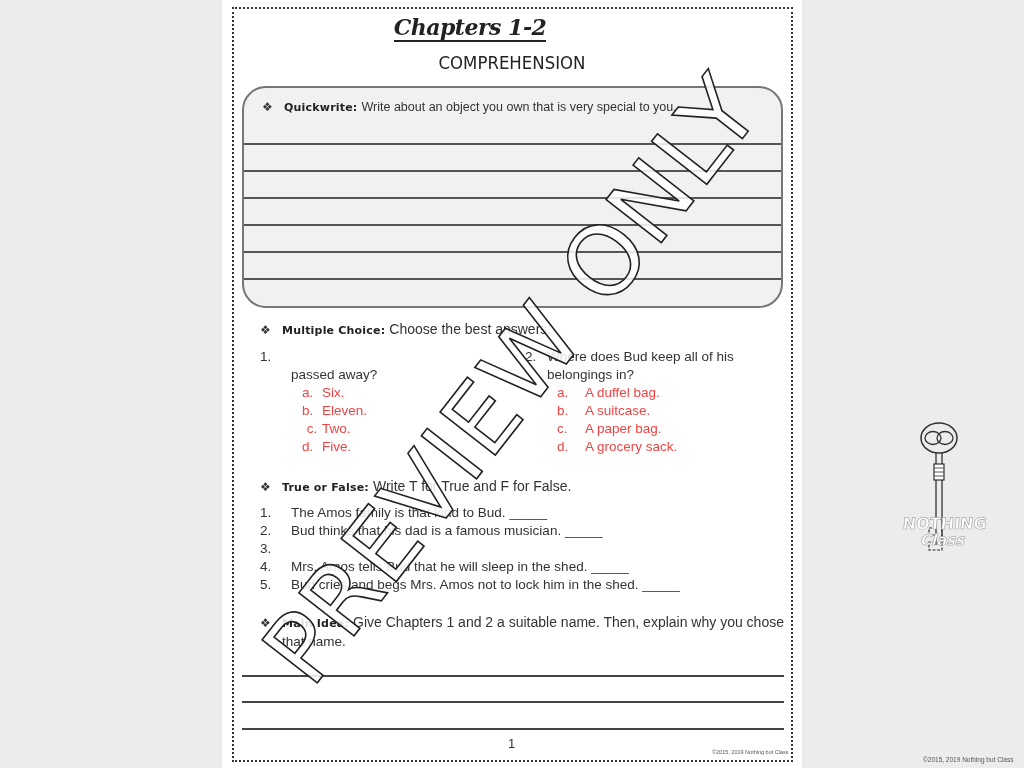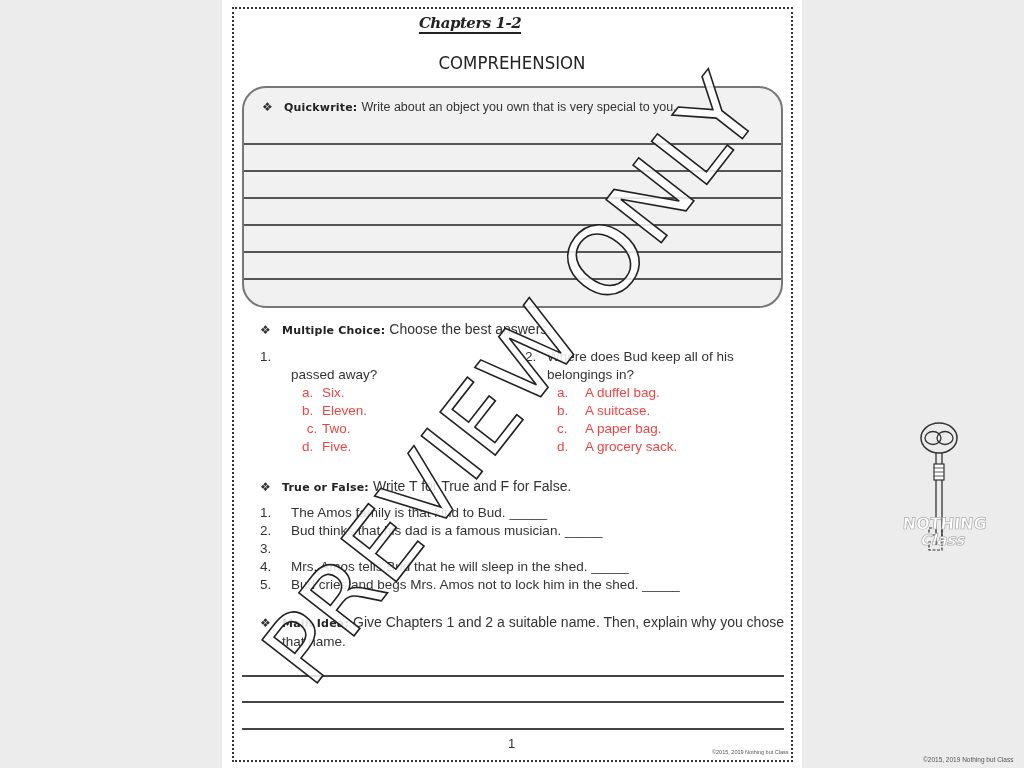--- a/index.html
+++ b/index.html
@@ -22,21 +22,21 @@
     width: 561px; height: 755px;
     border: 2px dotted #333;
   }
   .title {
     position: absolute;
     left: 0; width: 496px; top: 14px;
     text-align: center;
     font-family: "DejaVu Serif", serif;
     font-style: italic;
     font-weight: bold;
-    font-size: 15px;
+    font-size: 22px;
     letter-spacing: -0.5px;
   }
   .title span {
     border-bottom: 2px solid #222;
     padding-bottom: 0px;
   }
   .subtitle {
     position: absolute;
     left: 0; width: 580px; top: 52px;
     text-align: center;

